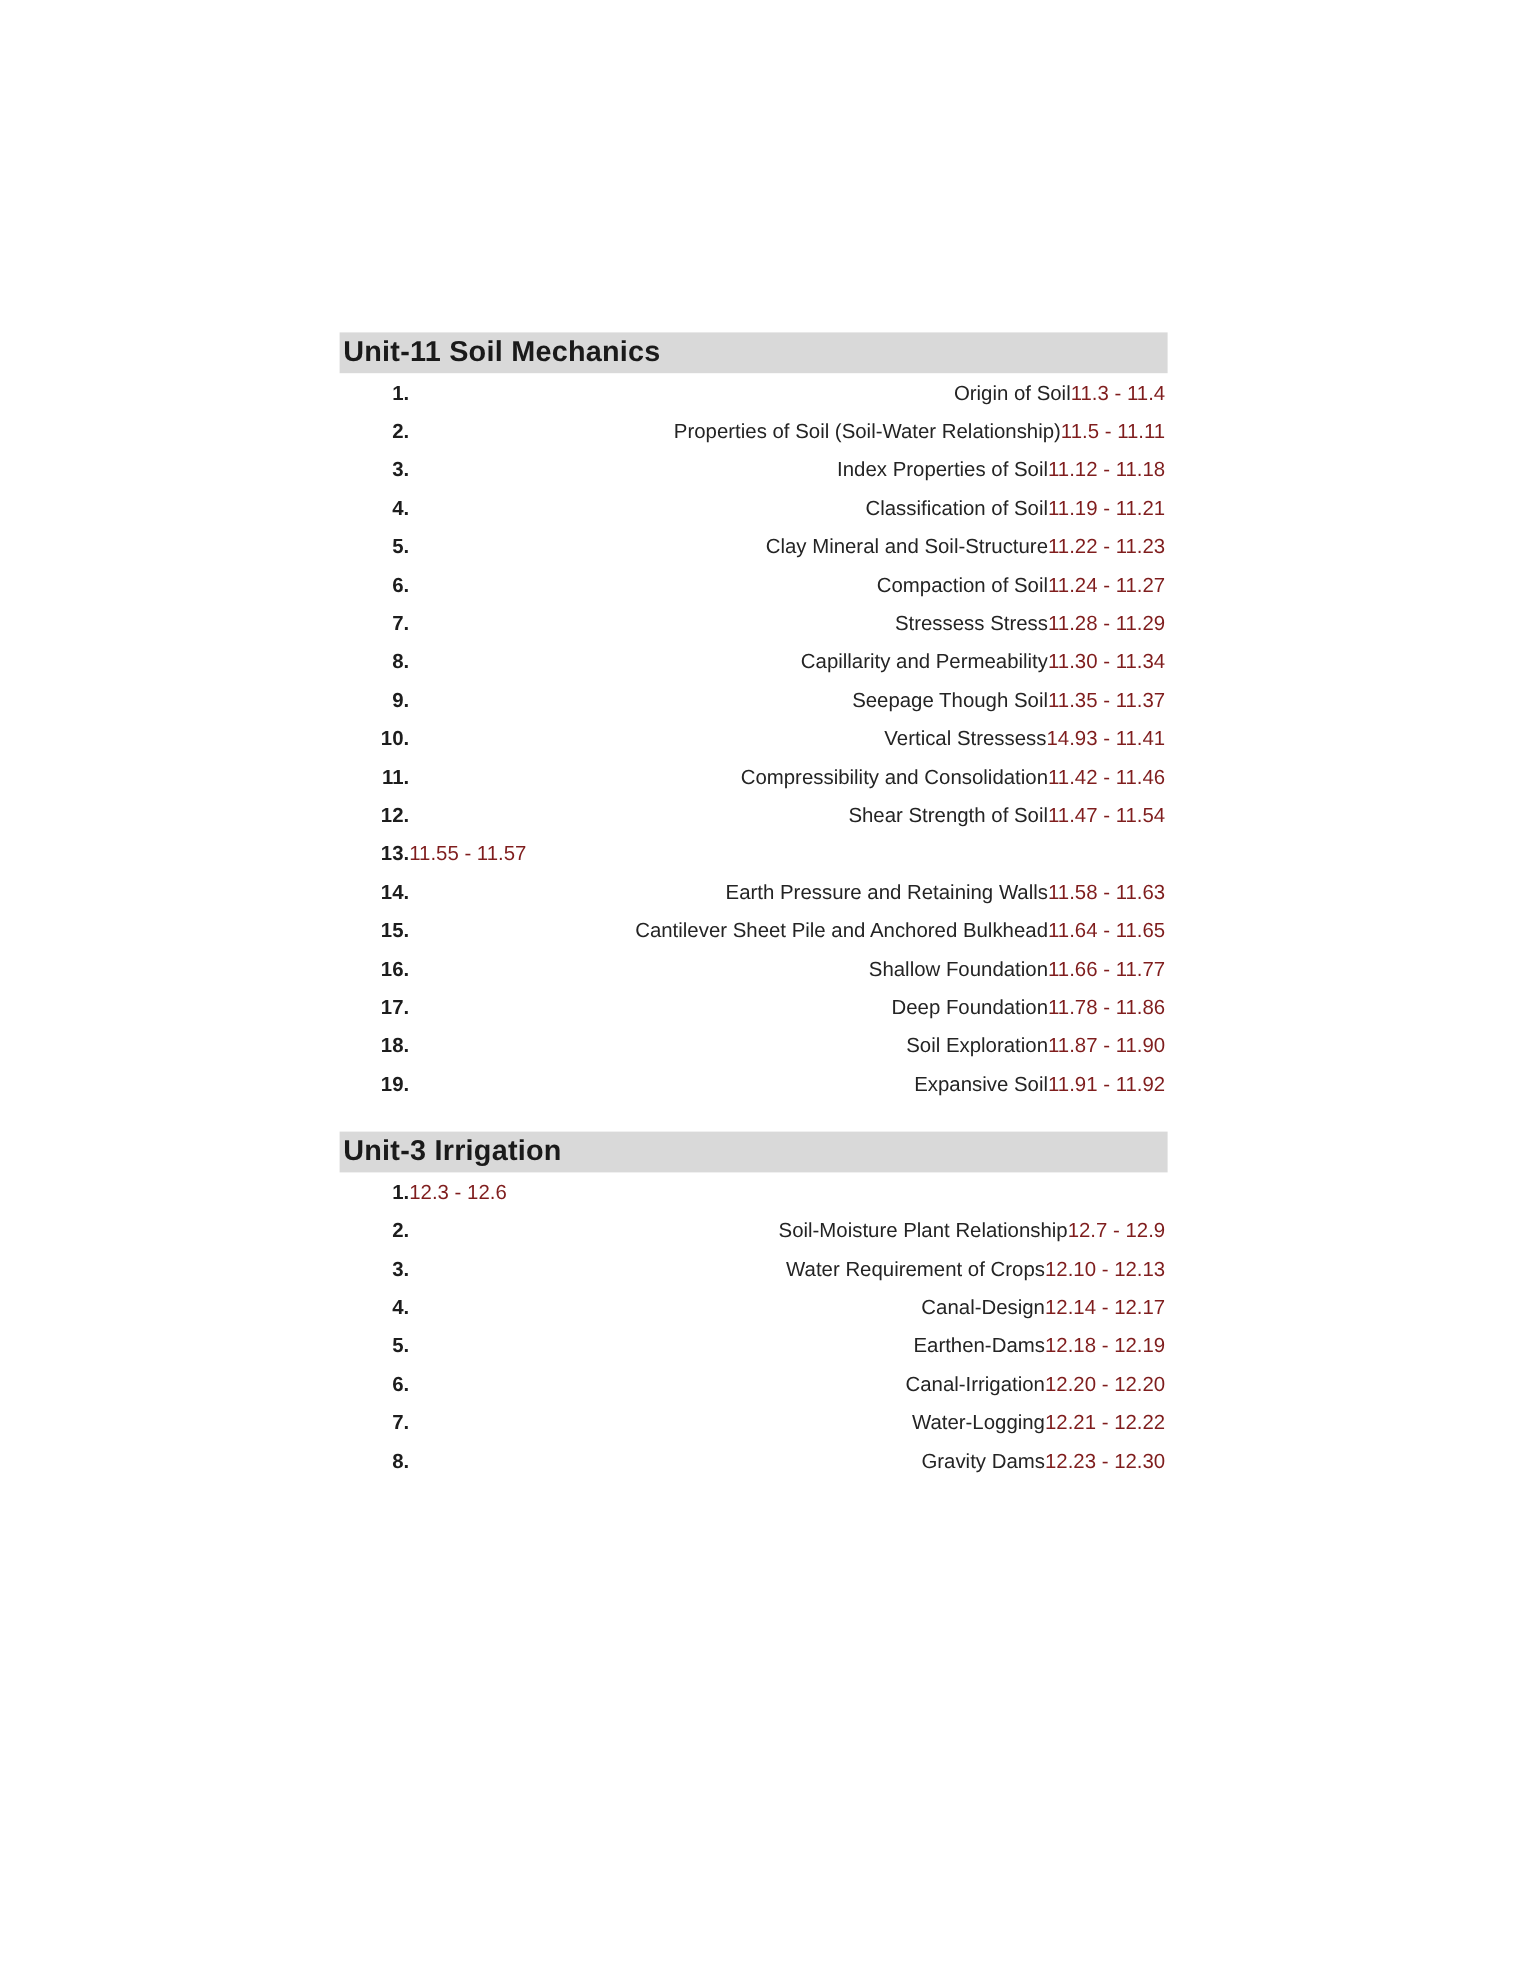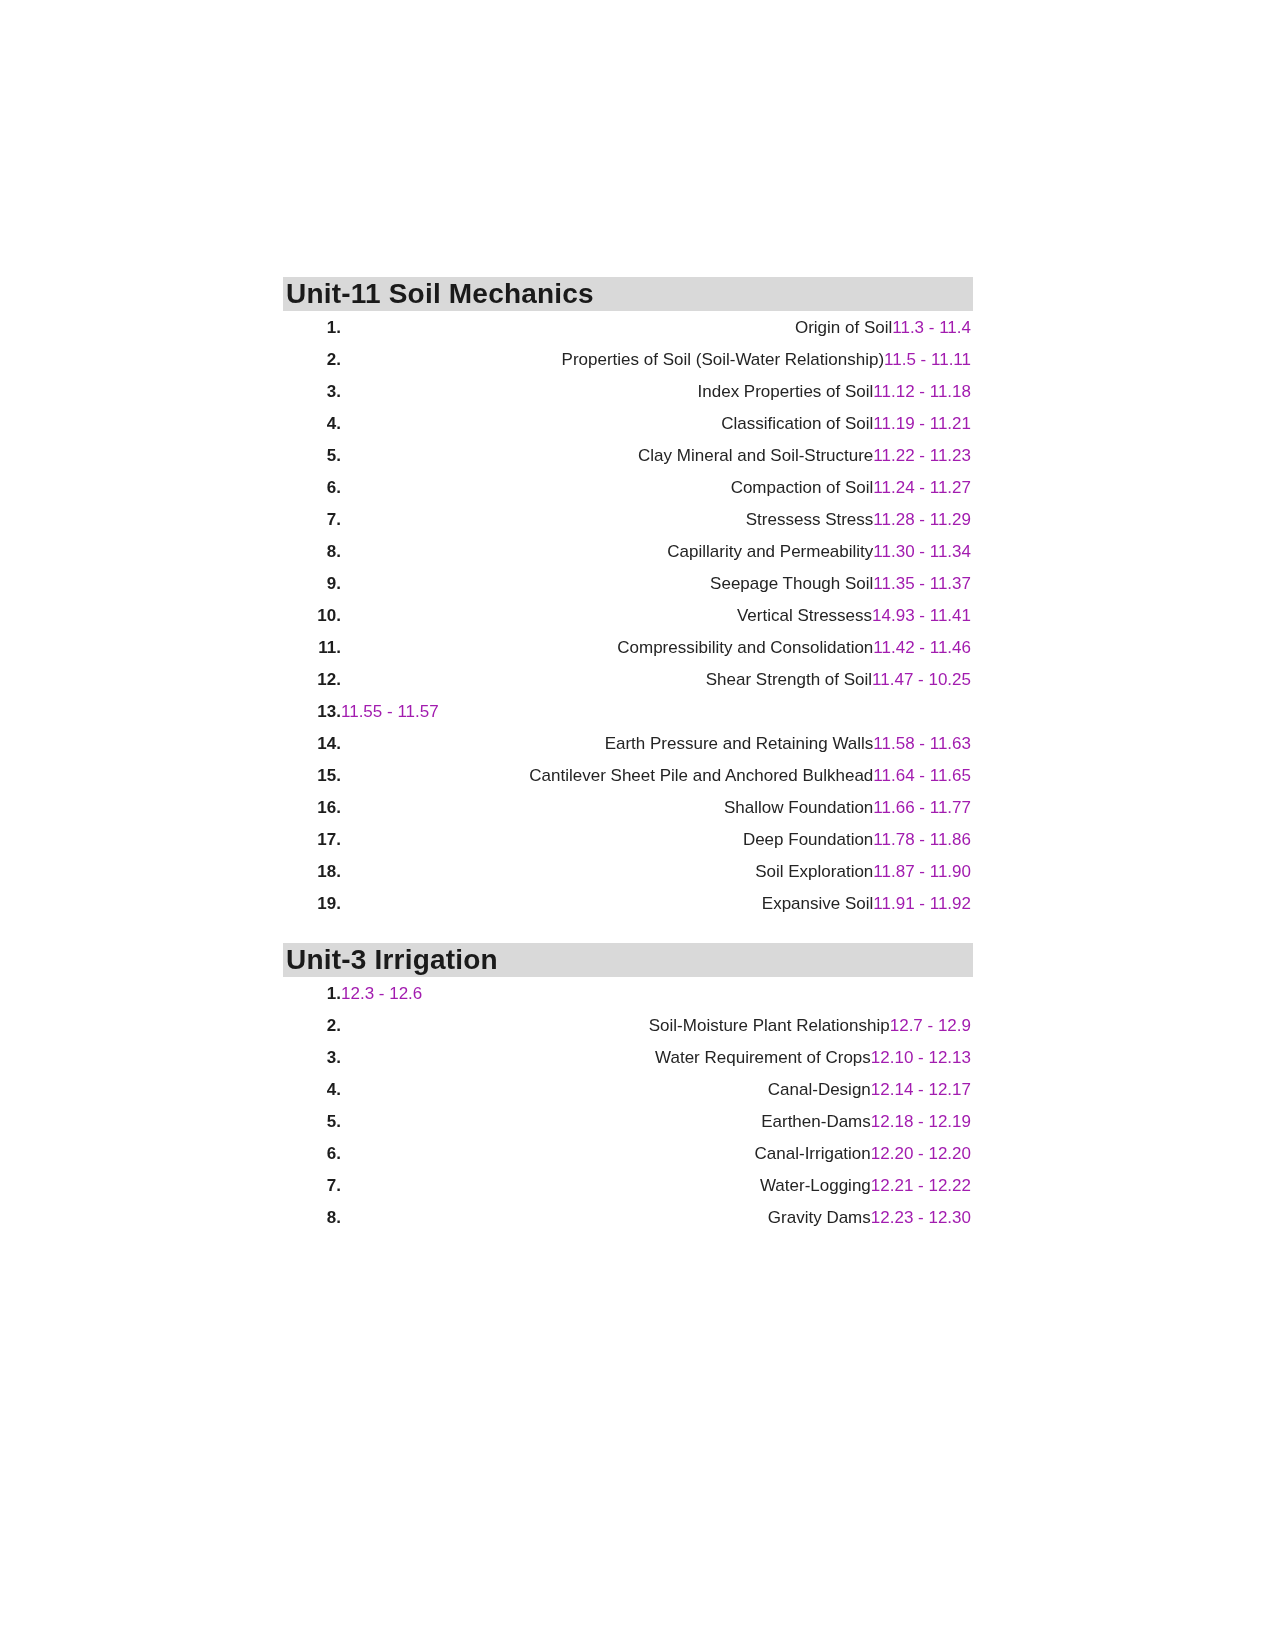--- a/index.html
+++ b/index.html
@@ -30,21 +30,21 @@
   }
   .unit-header {
     background: #d9d9d9;
     height: 34px;
     display: flex;
     align-items: center;
     padding-left: 3px;
     box-sizing: border-box;
   }
   .unit-title {
-    font-size: 28px;
+    font-size: 24px;
     font-weight: bold;
     color: #1a1a1a;
     letter-spacing: 0.2px;
     white-space: nowrap;
   }
   .toc-rows {
     padding-top: 1px;
   }
   .toc-row {
     display: flex;
@@ -64,21 +64,21 @@
   .item-title {
     flex: 1 1 auto;
     margin-left: 18px;
     text-align: right;
     color: #242424;
     overflow: hidden;
   }
   .item-pages {
     flex: 0 0 auto;
     text-align: left;
-    color: #a21caf;
+    color: #7f1d1d;
     padding-right: 2px;
   }
 </style>
 </head>
 <body>
 
 <div class="toc-content">
     <section class="toc-section">
       <div class="unit-header">
         <span class="unit-title">Unit-11 Soil Mechanics</span>
@@ -135,21 +135,21 @@
           <span class="item-pages">14.93 - 11.41</span>
         </div>
         <div class="toc-row">
           <span class="item-num">11.</span>
           <span class="item-title">Compressibility and Consolidation</span>
           <span class="item-pages">11.42 - 11.46</span>
         </div>
         <div class="toc-row">
           <span class="item-num">12.</span>
           <span class="item-title">Shear Strength of Soil</span>
-          <span class="item-pages">11.47 - 10.25</span>
+          <span class="item-pages">11.47 - 11.54</span>
         </div>
         <div class="toc-row">
           <span class="item-num">13.</span>
           <span class="item-pages">11.55 - 11.57</span>
         </div>
         <div class="toc-row">
           <span class="item-num">14.</span>
           <span class="item-title">Earth Pressure and Retaining Walls</span>
           <span class="item-pages">11.58 - 11.63</span>
         </div>

